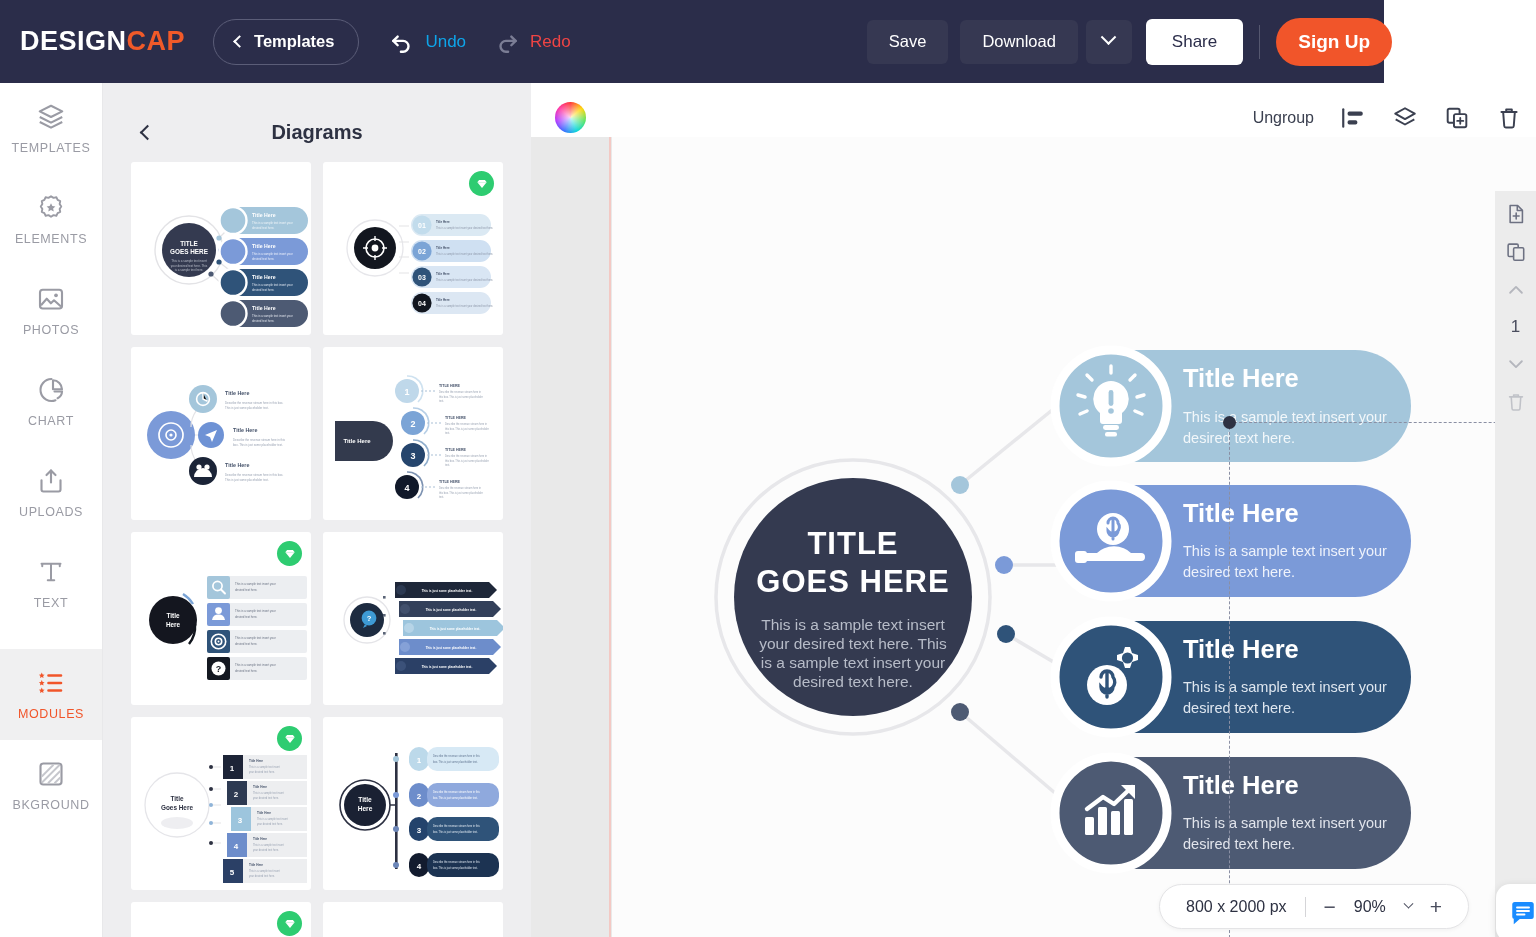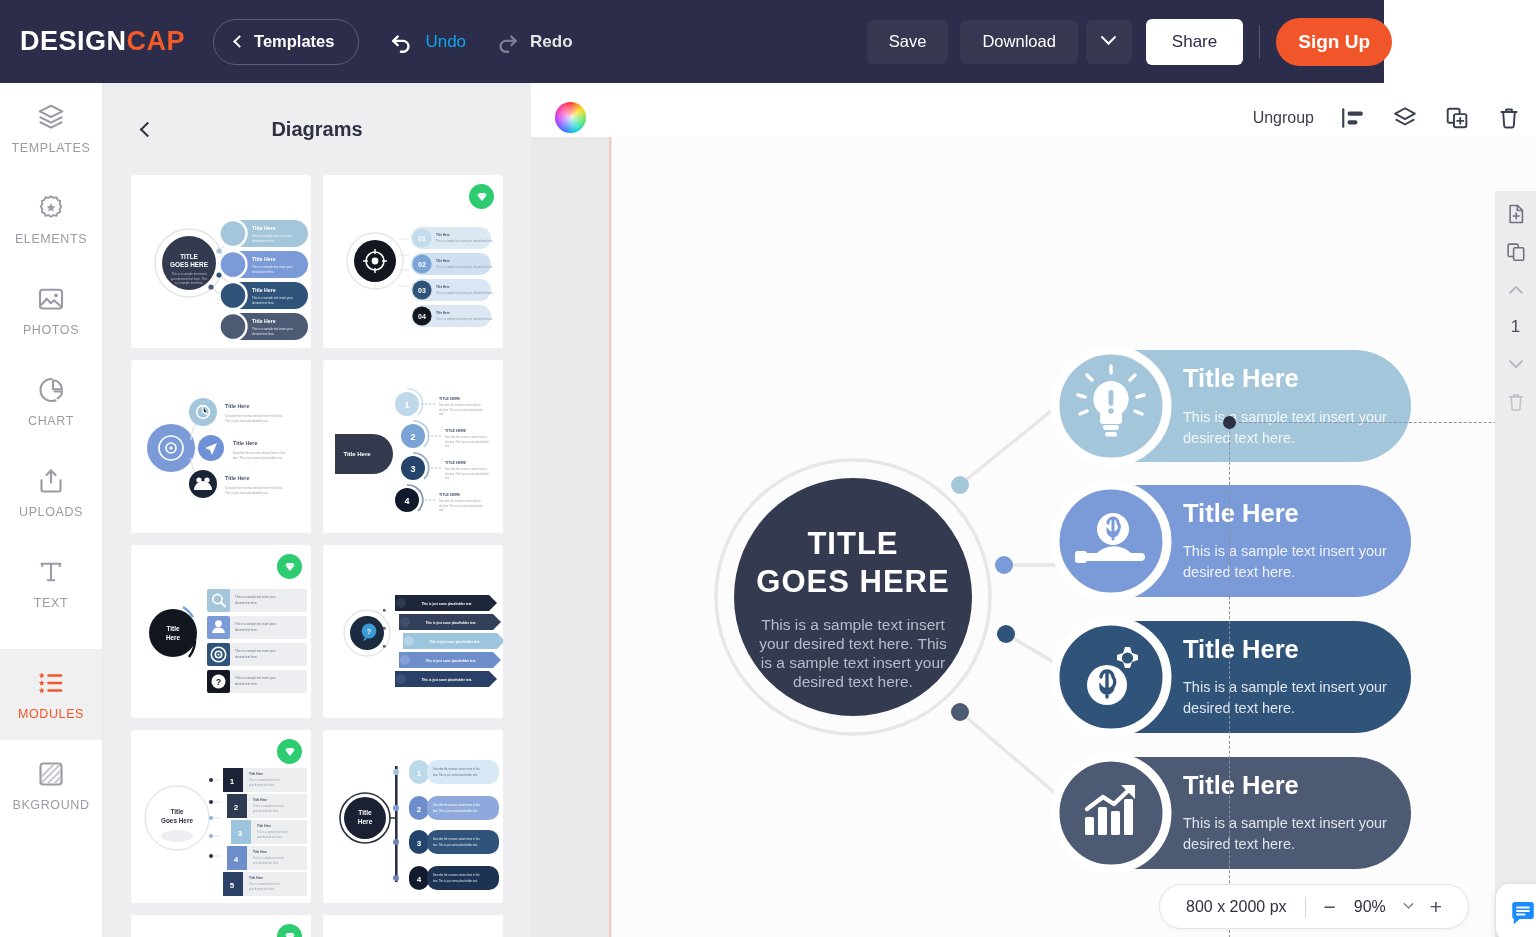--- a/index.html
+++ b/index.html
@@ -27,21 +27,21 @@
     color: #fff; font-size: 16.5px; font-weight: bold;
   }
   .chev-left {
     width: 9px; height: 9px; border-left: 2.2px solid #fff; border-bottom: 2.2px solid #fff;
     transform: rotate(45deg); margin-left: 5px;
   }
 
   .undo-grp { margin-left: 30px; display: flex; align-items: center; gap: 28px; }
   .ur { display: flex; align-items: center; gap: 10px; cursor: pointer; font-size: 17px; }
   .ur.enabled { color: #0ea5e9; }
-  .ur.disabled { color: #e5e5e5; cursor: default; font-weight: bold; }
+  .ur.disabled { color: #ef4444; cursor: default; }
 
   .spacer { flex: 1; }
 
   .tb-btn {
     height: 44px; padding: 0 22px; display: flex; align-items: center; justify-content: center;
     border-radius: 6px; color: #fff; font-size: 16.5px; cursor: pointer; background: #3b3d5c;
   }
   .tb-btn.plain { background: #363852; }
   .dl-group { display: flex; margin-left: 12px; gap: 8px; }
   .dl-caret {
@@ -71,21 +71,21 @@
   }
   .rail-item .lbl { font-size: 12.5px; letter-spacing: 0.6px; font-weight: 500; }
   .rail-item.active { background: #f0f0f1; color: #f1552a; margin-top: 20px; }
   .rail-icn { width: 30px; height: 30px; display: block; }
 
   
   .panel {
     position: absolute; left: 103px; top: 83px; width: 428px; height: 854px;
     background: #eeeef0; overflow: hidden;
   }
-  .panel-head { height: 92px; display: flex; align-items: center; position: relative; }
+  .panel-head { height: 59px; display: flex; align-items: center; position: relative; margin-top: 20px; }
   .panel-back {
     position: absolute; left: 30px; width: 24px; height: 24px;
     display: flex; align-items: center; justify-content: center; cursor: pointer;
   }
   .pb-ch { width: 11px; height: 11px; border-left: 2.6px solid #2d3142; border-bottom: 2.6px solid #2d3142; transform: rotate(45deg); margin-left: 4px; }
   .panel-title { width: 100%; text-align: center; font-size: 20px; font-weight: bold; color: #2d3142; }
 
   .thumbs { padding: 0 28px; display: grid; grid-template-columns: 1fr 1fr; gap: 12px 12px; }
   .thumb {
     position: relative; background: #fff; border-radius: 3px; height: 173px; overflow: hidden;

